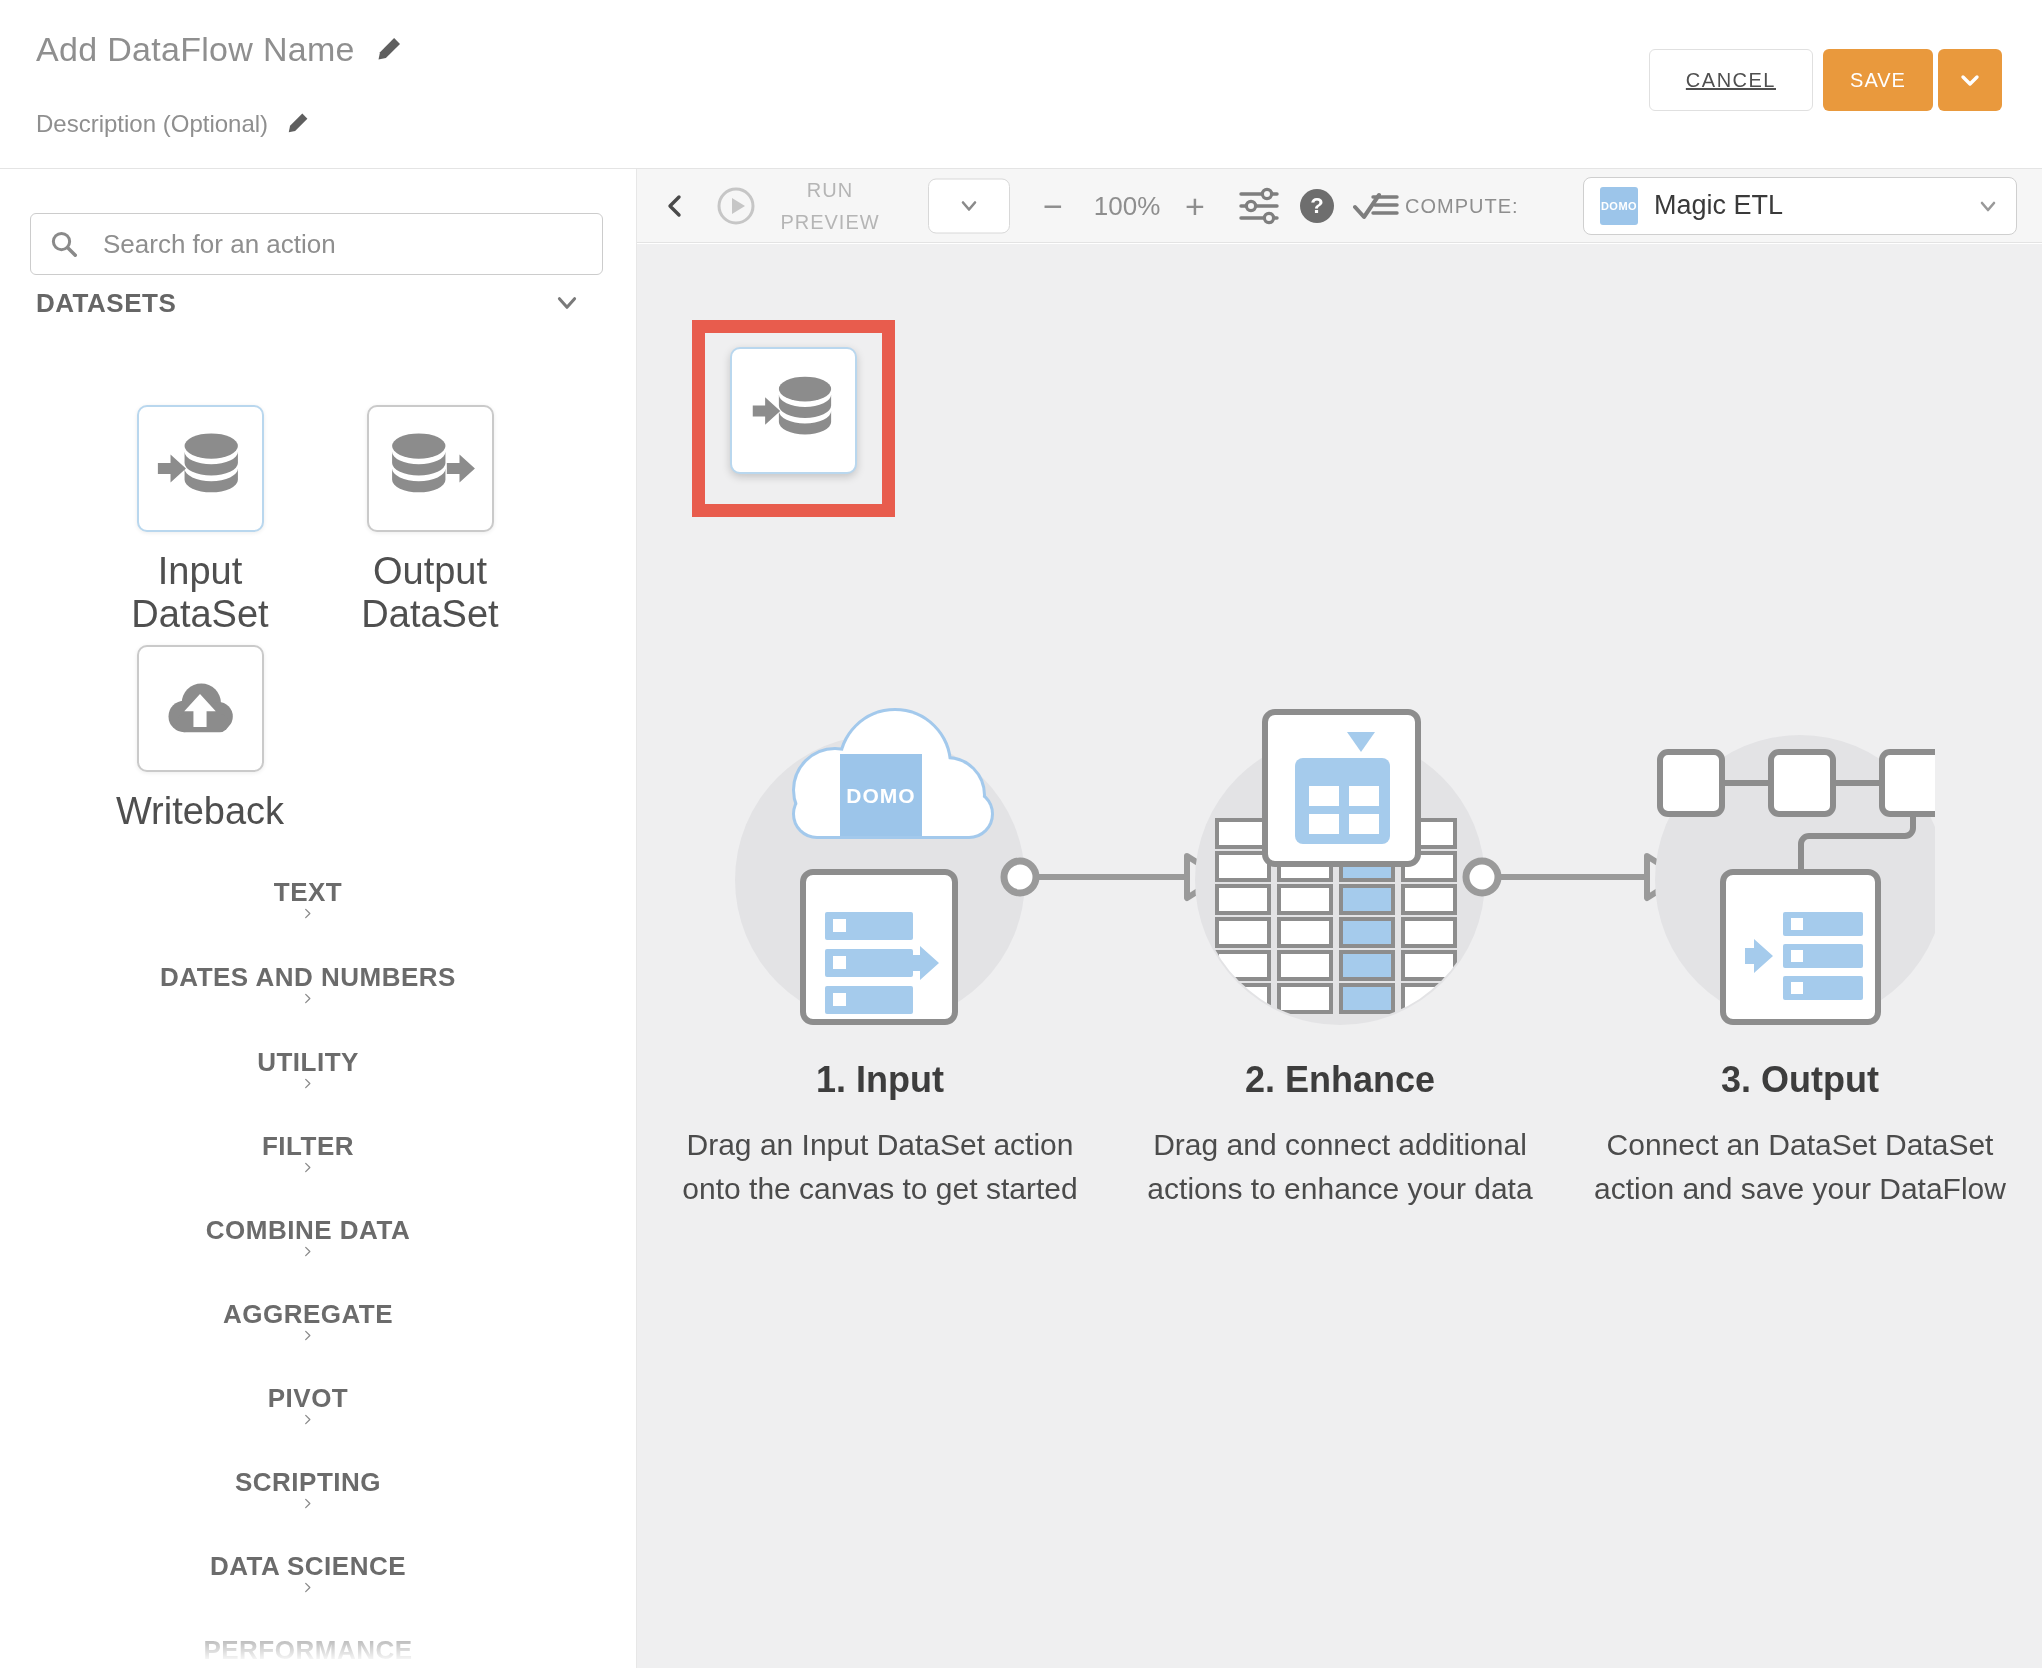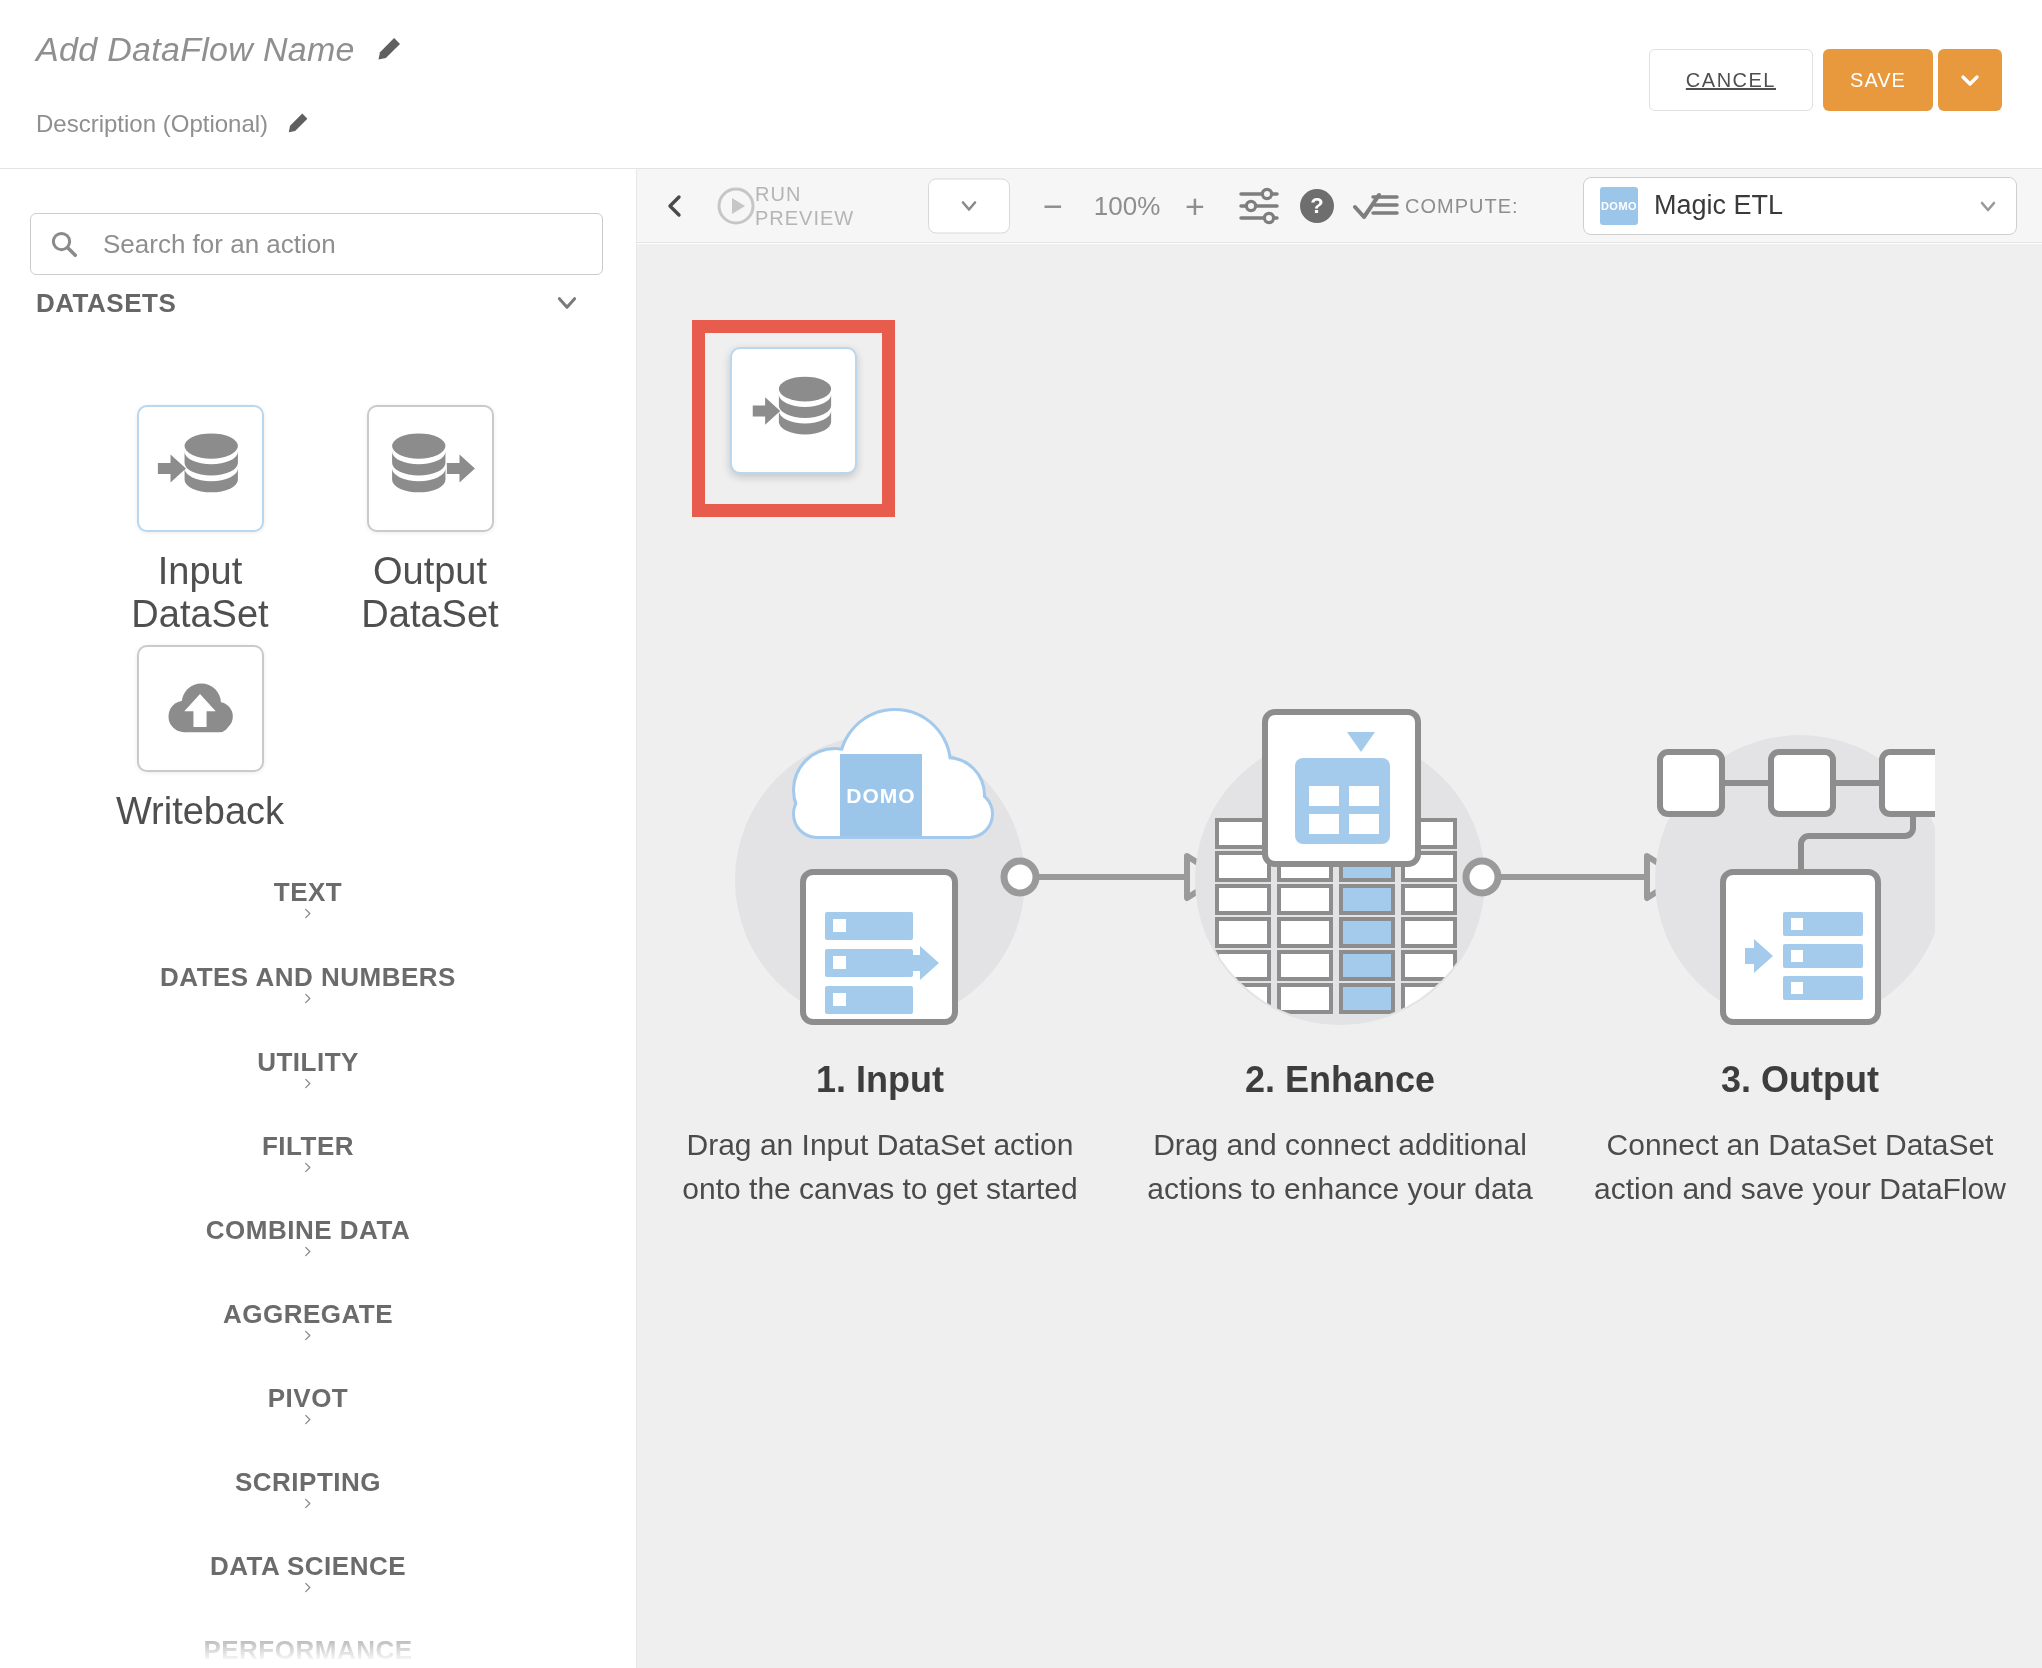--- a/index.html
+++ b/index.html
@@ -3,21 +3,21 @@
 <meta charset="utf-8">
 <style>
   * { margin:0; padding:0; box-sizing:border-box; }
   html,body { width:2042px; height:1668px; }
   body { position:relative; overflow:hidden; background:#fff;
          font-family:"Liberation Sans", sans-serif; }
 
   
   .app-header { position:absolute; left:0; top:0; width:2042px; height:169px;
                 background:#fff; border-bottom:1px solid #e4e4e4; }
-  .title-row { position:absolute; left:36px; top:30px; display:flex; align-items:center; gap:18px;font-style:italic; }
+  .title-row { position:absolute; left:36px; top:30px; display:flex; align-items:center; gap:18px; }
   .page-title { font-size:34px; font-weight:400; color:#8f8f8f; letter-spacing:.3px; }
   .desc-row { position:absolute; left:36px; top:110px; display:flex; align-items:center; gap:16px; }
   .desc-label { font-size:24px; color:#8f8f8f; }
   .pencil-btn { background:none; border:none; cursor:pointer; display:flex; align-items:center; }
   .header-actions { position:absolute; right:40px; top:49px; display:flex; align-items:center; }
   .btn-cancel { height:62px; padding:0 36px; background:#fff; border:1px solid #e0e0e0;
                 border-radius:6px; font-size:20px; letter-spacing:1.5px; color:#4f4f4f;
                 font-family:inherit; cursor:pointer;text-decoration:underline; }
   .btn-save { height:62px; width:110px; margin-left:10px; background:#E9993D; border:none;
               border-radius:6px; font-size:20px; letter-spacing:1px; color:#fff;
@@ -47,22 +47,22 @@
   .tile.plain { border:2px solid #cacaca; }
   .tile-label { margin-top:18px; font-size:38px; color:#4f4f4f;text-align:center; }
   .cat { position:absolute; left:36px; width:544px; height:42px; display:flex;
          align-items:center; justify-content:space-between; cursor:pointer;flex-direction:column; }
   .cat-label { font-size:26px; font-weight:700; color:#6b6b6b; letter-spacing:.5px; }
 
   
   .canvas-toolbar { position:absolute; left:637px; top:169px; width:1405px; height:74px;
                     background:#f6f6f6; border-bottom:1px solid #e3e3e3; }
   .tb { position:absolute; top:50%; transform:translateY(-50%); }
-  .tb-run { left:118px; width:150px; font-size:20px; color:#b5b5b5;
-            letter-spacing:1px; line-height:24px; cursor:pointer; }
+  .tb-run { left:118px; width:150px; text-align:center; font-size:20px; color:#b5b5b5;
+            letter-spacing:1px; line-height:32px; cursor:pointer; }
   .tb-dd { left:291px; width:82px; height:55px; background:#fff; border:1px solid #d8d8d8;
            border-radius:8px; display:flex; align-items:center; justify-content:center; cursor:pointer; }
   .tb-zoomout { left:406px; font-size:34px; color:#8e8e8e; cursor:pointer; line-height:1; }
   .tb-zoomlvl { left:448px; width:84px; text-align:center; font-size:26px; color:#8e8e8e; }
   .tb-zoomin { left:548px; font-size:34px; color:#8e8e8e; cursor:pointer; line-height:1; }
   .tb-help { left:663px; width:34px; height:34px; border-radius:50%; background:#6e6e6e;
              color:#fff; font-size:22px; font-weight:700; display:flex; align-items:center;
              justify-content:center; cursor:pointer; }
   .tb-compute { left:768px; font-size:20px; color:#8e8e8e; letter-spacing:1px; }
   .tb-select { left:946px; width:434px; height:58px; background:#fff; border:1px solid #cfcfcf;

